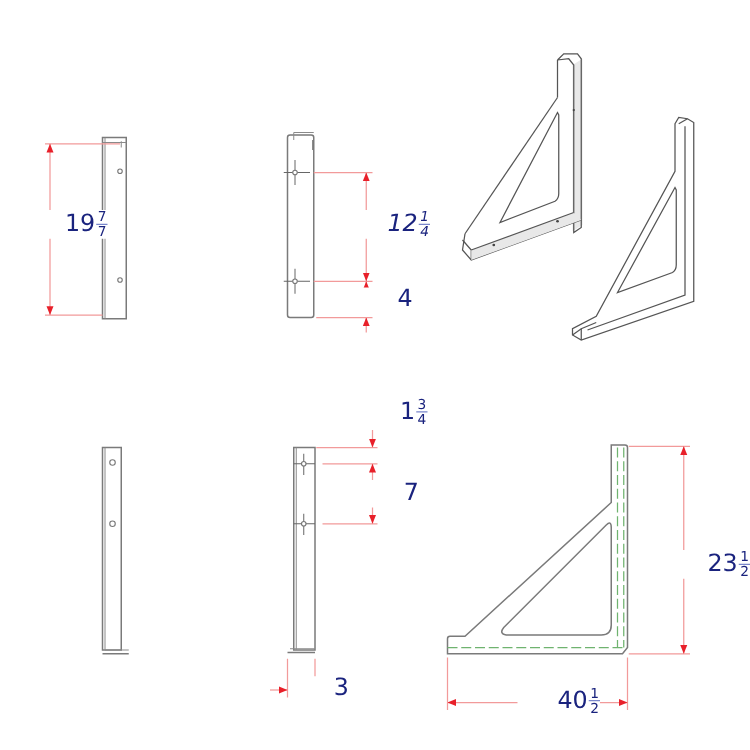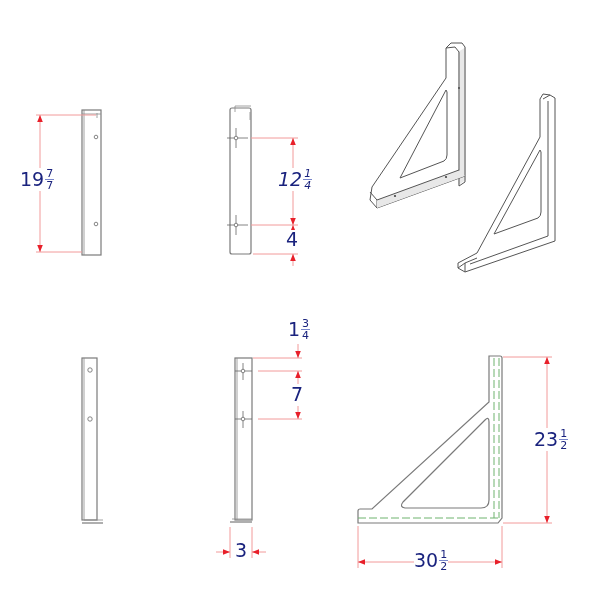--- a/index.html
+++ b/index.html
@@ -7,21 +7,21 @@
   svg#drawing { position: absolute; left: 0; top: 0; }
   .part { fill: #ffffff; stroke: #7a7a7a; stroke-width: 1.2; }
   .part-dark { fill: none; stroke: #555555; stroke-width: 1; }
   .thin { fill: none; stroke: #8a8a8a; stroke-width: 0.8; }
   .hole { fill: #ffffff; stroke: #777777; stroke-width: 0.9; }
   .cross { stroke: #666666; stroke-width: 0.8; }
   .dim { stroke: #f29a9a; stroke-width: 1; fill: none; }
   .hidden { stroke: #6fb36f; stroke-width: 1; stroke-dasharray: 8 3; fill: none; }
   .face { fill: #e8e8e8; stroke: none; }
   .dim-label { position: absolute; color: #1a237e; font-family: "DejaVu Sans", sans-serif; background: #ffffff; line-height: 1; white-space: nowrap; }
-  .whole { font-size: 19px; vertical-align: middle; }
+  .whole { font-size: 19px; vertical-align: middle; margin-left: 32px; }
   .frac { display: inline-flex; flex-direction: column; align-items: center; vertical-align: middle; font-size: 11px; line-height: 1; margin-left: 1px; }
   .frac .num { border-bottom: 1px solid #7986cb; padding: 0 1px; }
   .frac .den { padding: 0 1px; }
 </style>
 </head>
 <body>
 
 <svg id="drawing" width="600" height="600" viewBox="0 0 600 600" xmlns="http://www.w3.org/2000/svg">
   <defs>
     <marker id="arr" viewBox="0 0 10 10" refX="10" refY="5" markerWidth="7" markerHeight="7" orient="auto-start-reverse">
@@ -165,25 +165,25 @@
 </div>
 
 <div class="dim-label" style="left:291px; top:385px;">
   <span class="whole">7</span>
 </div>
 
 <div class="dim-label" style="left:235px; top:541px;">
   <span class="whole">3</span>
 </div>
 
-<div class="dim-label" style="left:534px; top:428px;">
+<div class="dim-label" style="left:534px; top:440px;">
   <span class="whole">23</span><span class="frac">
       <span class="num">1</span>
       <span class="den">2</span>
     </span>
 </div>
 
 <div class="dim-label" style="left:414px; top:549px;">
-  <span class="whole">30</span><span class="frac">
+  <span class="whole">40</span><span class="frac">
       <span class="num">1</span>
       <span class="den">2</span>
     </span>
 </div>
 
 </body></html>

